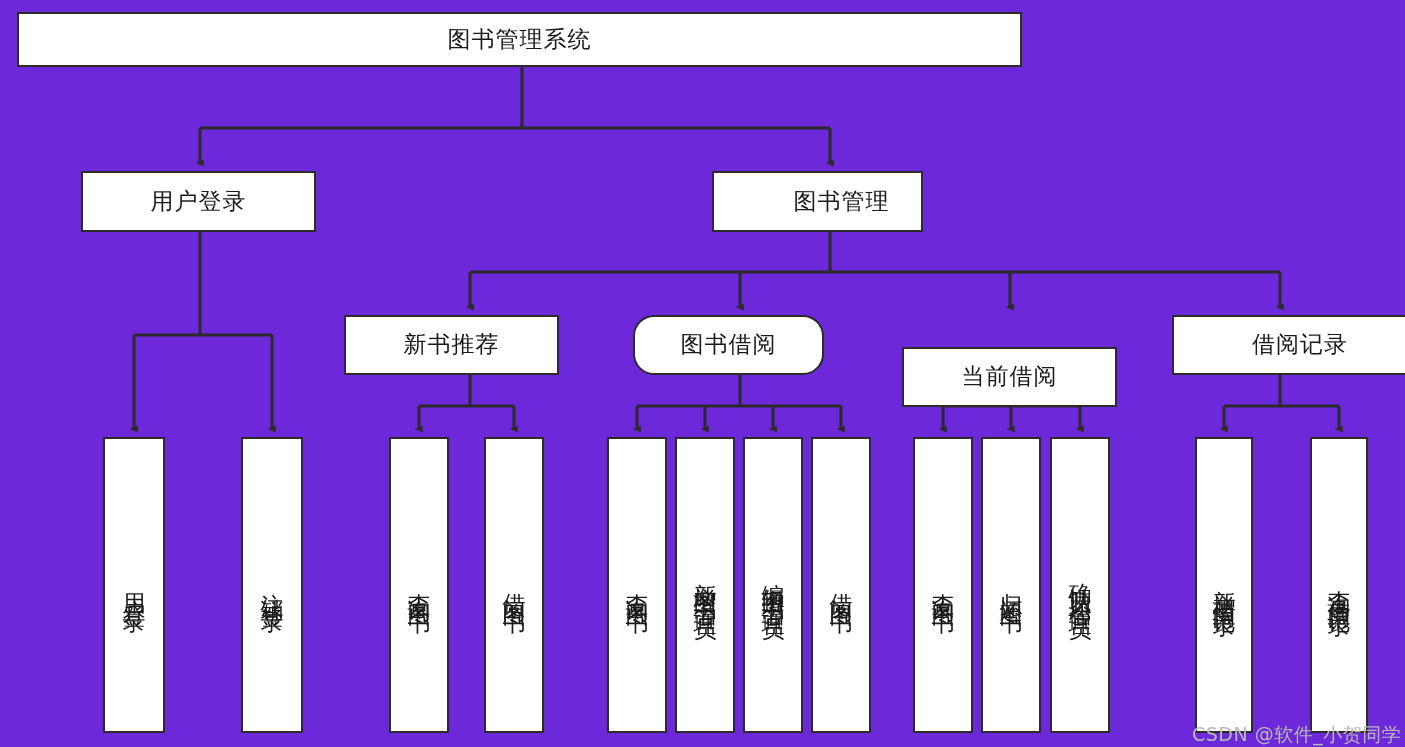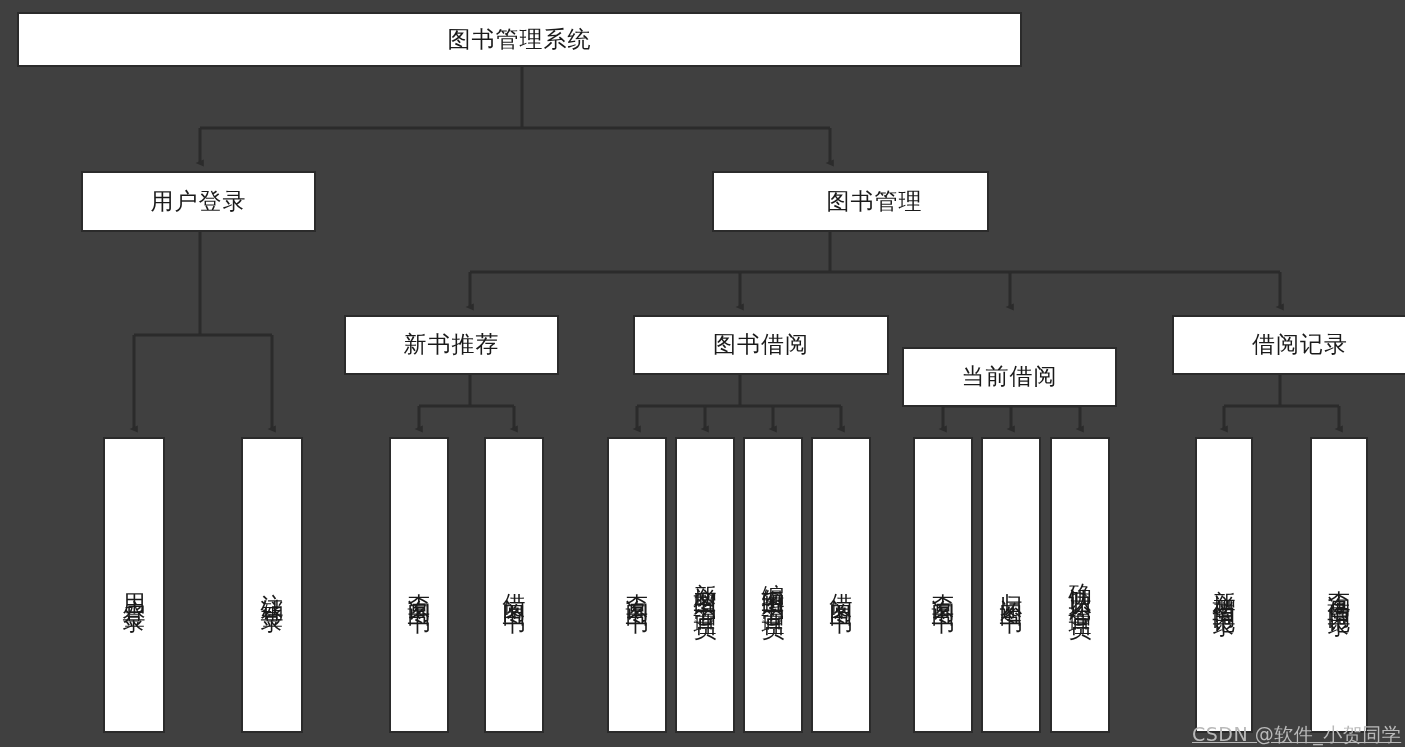--- a/index.html
+++ b/index.html
@@ -7,21 +7,21 @@
     padding: 0;
     background: #ffffff;
   }
   body {
     font-family: "DejaVu Sans", "Liberation Sans", sans-serif;
   }
   #canvas {
     position: relative;
     width: 1405px;
     height: 747px;
-    background: #404040;
+    background: #6d28d9;
     overflow: hidden;
   }
   .node {
     position: absolute;
     box-sizing: border-box;
     border: 2px solid #2b2b2b;
     background: #ffffff;
     display: flex;
     align-items: center;
     justify-content: center;
@@ -119,28 +119,28 @@
     </g>
   </svg>
 
   <div class="node node-root" style="left:17px; top:12px; width:1005px; height:55px;">
     <span>图书管理系统</span>
   </div>
 
   <div class="node node-h" style="left:81px; top:171px; width:235px; height:61px;">
     <span>用户登录</span>
   </div>
-  <div class="node node-h" style="left:712px; top:171px; width:277px; height:61px;padding-left:48px;">
+  <div class="node node-h" style="left:712px; top:171px; width:211px; height:61px;padding-left:48px;">
     <span>图书管理</span>
   </div>
 
   <div class="node node-h" style="left:344px; top:315px; width:215px; height:60px;">
     <span>新书推荐</span>
   </div>
-  <div class="node node-h" style="left:633px; top:315px; width:256px; height:60px;">
+  <div class="node node-h" style="left:633px; top:315px; width:191px; height:60px;border-radius:21px;">
     <span>图书借阅</span>
   </div>
   <div class="node node-h" style="left:902px; top:315px; width:215px; height:60px;margin-top:32px;">
     <span>当前借阅</span>
   </div>
   <div class="node node-h" style="left:1172px; top:315px; width:256px; height:60px;">
     <span>借阅记录</span>
   </div>
 
   <div class="node node-v" style="left:103px; top:437px; width:62px; height:296px;">
@@ -180,15 +180,15 @@
     <span>确认归还（管理员）</span>
   </div>
 
   <div class="node node-v tall" style="left:1195px; top:437px; width:58px; height:296px;">
     <span>新增借阅记录</span>
   </div>
   <div class="node node-v tall" style="left:1310px; top:437px; width:58px; height:296px;">
     <span>查询借阅记录</span>
   </div>
 
-  <div class="watermark" style="left:1192px; top:722px;text-decoration:underline;">CSDN @软件_小贺同学</div>
+  <div class="watermark" style="left:1192px; top:722px;">CSDN @软件_小贺同学</div>
 
 </div>
 
 </body></html>

